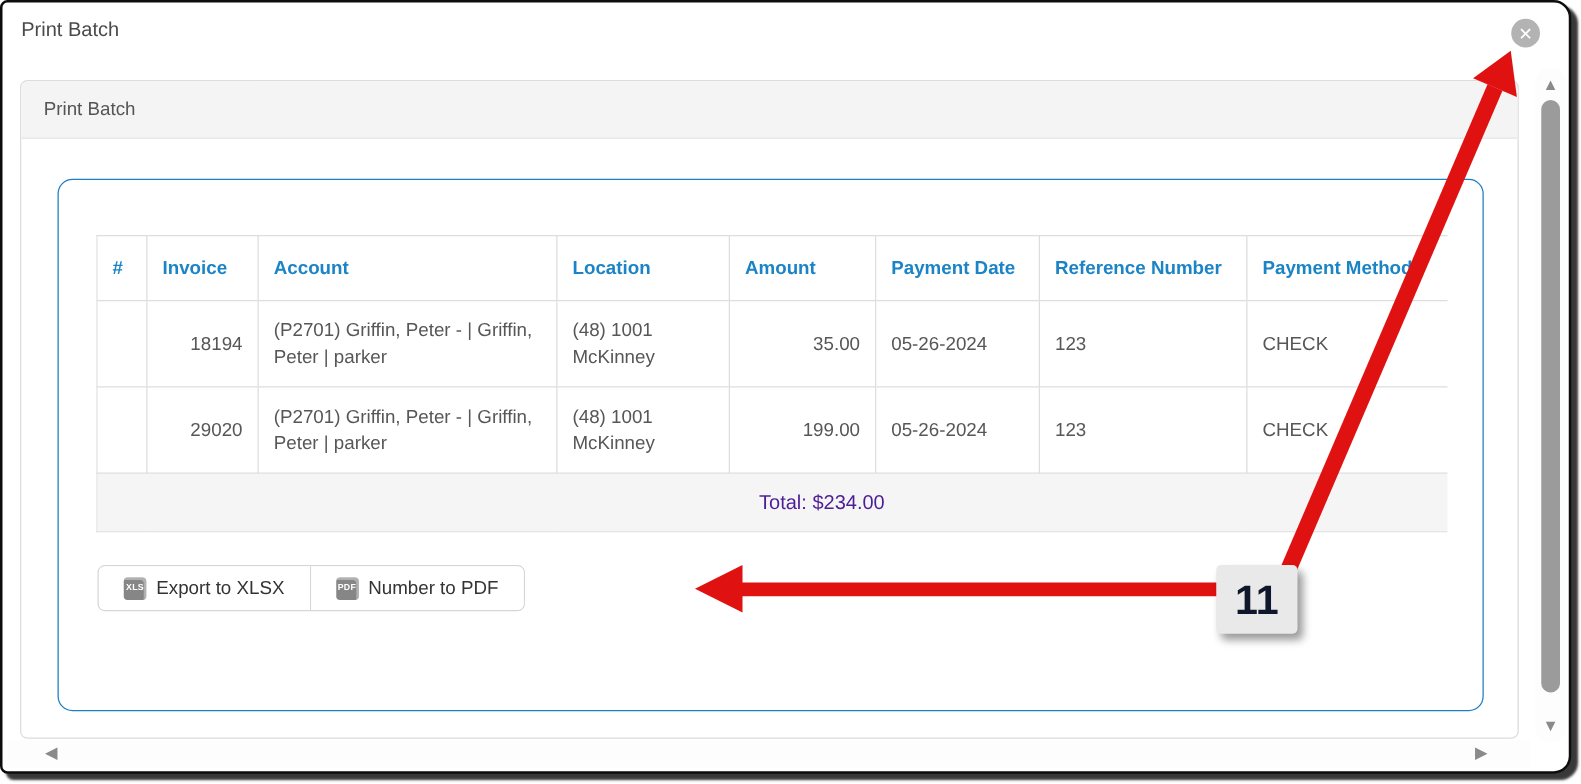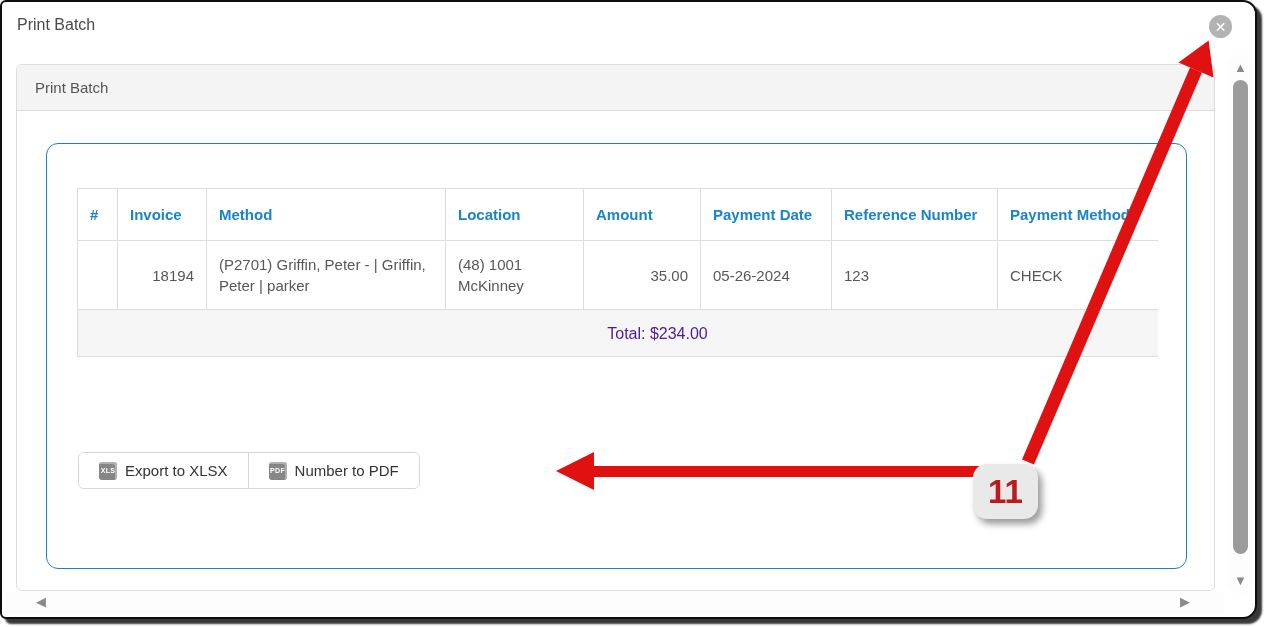--- a/index.html
+++ b/index.html
@@ -114,26 +114,26 @@
     box-shadow: inset -2px 2px 0 rgba(255,255,255,0.35);
   }
 
   
   .anno-svg {
     position: absolute; left: 0; top: 0;
     width: 1257px; height: 619px;
     pointer-events: none;
   }
   .step-badge {
-    position: absolute; left: 971px; top: 462px;
+    position: absolute; left: 971px; top: 450px;
     width: 65px; height: 55px;
-    background: #e9e9e9; border-radius: 14px;
+    background: #e9e9e9; border-radius: 4px;
     box-shadow: 4px 5px 7px rgba(0,0,0,0.40);
     display: flex; align-items: center; justify-content: center;
-    color: #b91c1c; font-size: 33px; font-weight: bold;
+    color: #0f172a; font-size: 33px; font-weight: bold;
   }
 
   
   .v-scrollbar {
     position: absolute; left: 1226px; top: 52px;
     width: 25px; height: 540px;
     background: #fdfdfd; border-radius: 12px;
   }
   .v-scrollbar .arrow {
     position: absolute; left: 0; width: 100%;
@@ -185,39 +185,49 @@
             <col class="c-loc">
           <col class="c-amt">
             <col class="c-date">
             <col class="c-ref">
             <col class="c-pm">
         </colgroup>
         <thead>
           <tr>
             <th>#</th>
             <th>Invoice</th>
-            <th>Method</th>
+            <th>Account</th>
             <th>Location</th>
             <th>Amount</th>
             <th>Payment Date</th>
             <th>Reference Number</th>
             <th>Payment Method</th>
           </tr>
         </thead>
         <tbody>
           <tr>
             <td></td>
             <td class="r">18194</td>
             <td>(P2701) Griffin, Peter - | Griffin, Peter | parker</td>
             <td>(48) 1001 McKinney</td>
             <td class="r">35.00</td>
             <td>05-26-2024</td>
             <td>123</td>
             <td>CHECK</td>
           </tr>
+          <tr>
+            <td></td>
+            <td class="r">29020</td>
+            <td>(P2701) Griffin, Peter - | Griffin, Peter | parker</td>
+            <td>(48) 1001 McKinney</td>
+            <td class="r">199.00</td>
+            <td>05-26-2024</td>
+            <td>123</td>
+            <td>CHECK</td>
+          </tr>
           <tr class="total-row">
             <td colspan="8">Total: $234.00</td>
           </tr>
         </tbody>
       </table>
     </div>
 
     <div class="export-group">
       <button class="export-btn">
         <span class="file-icon">XLS</span>

